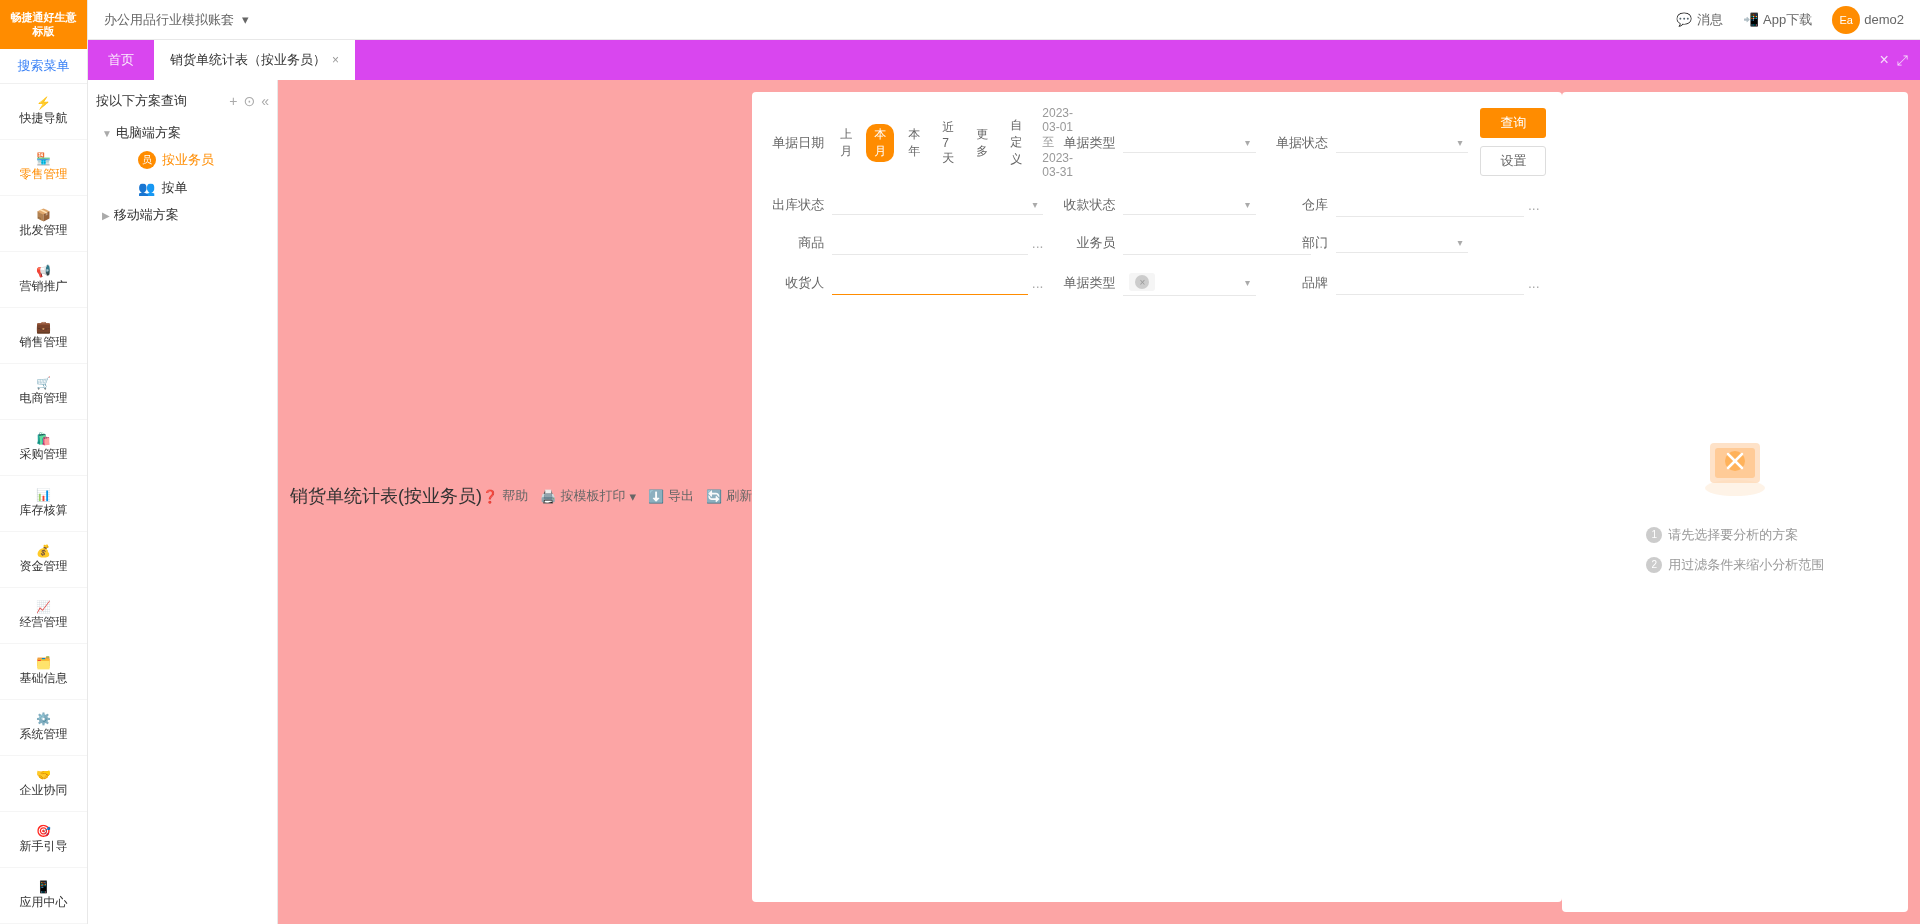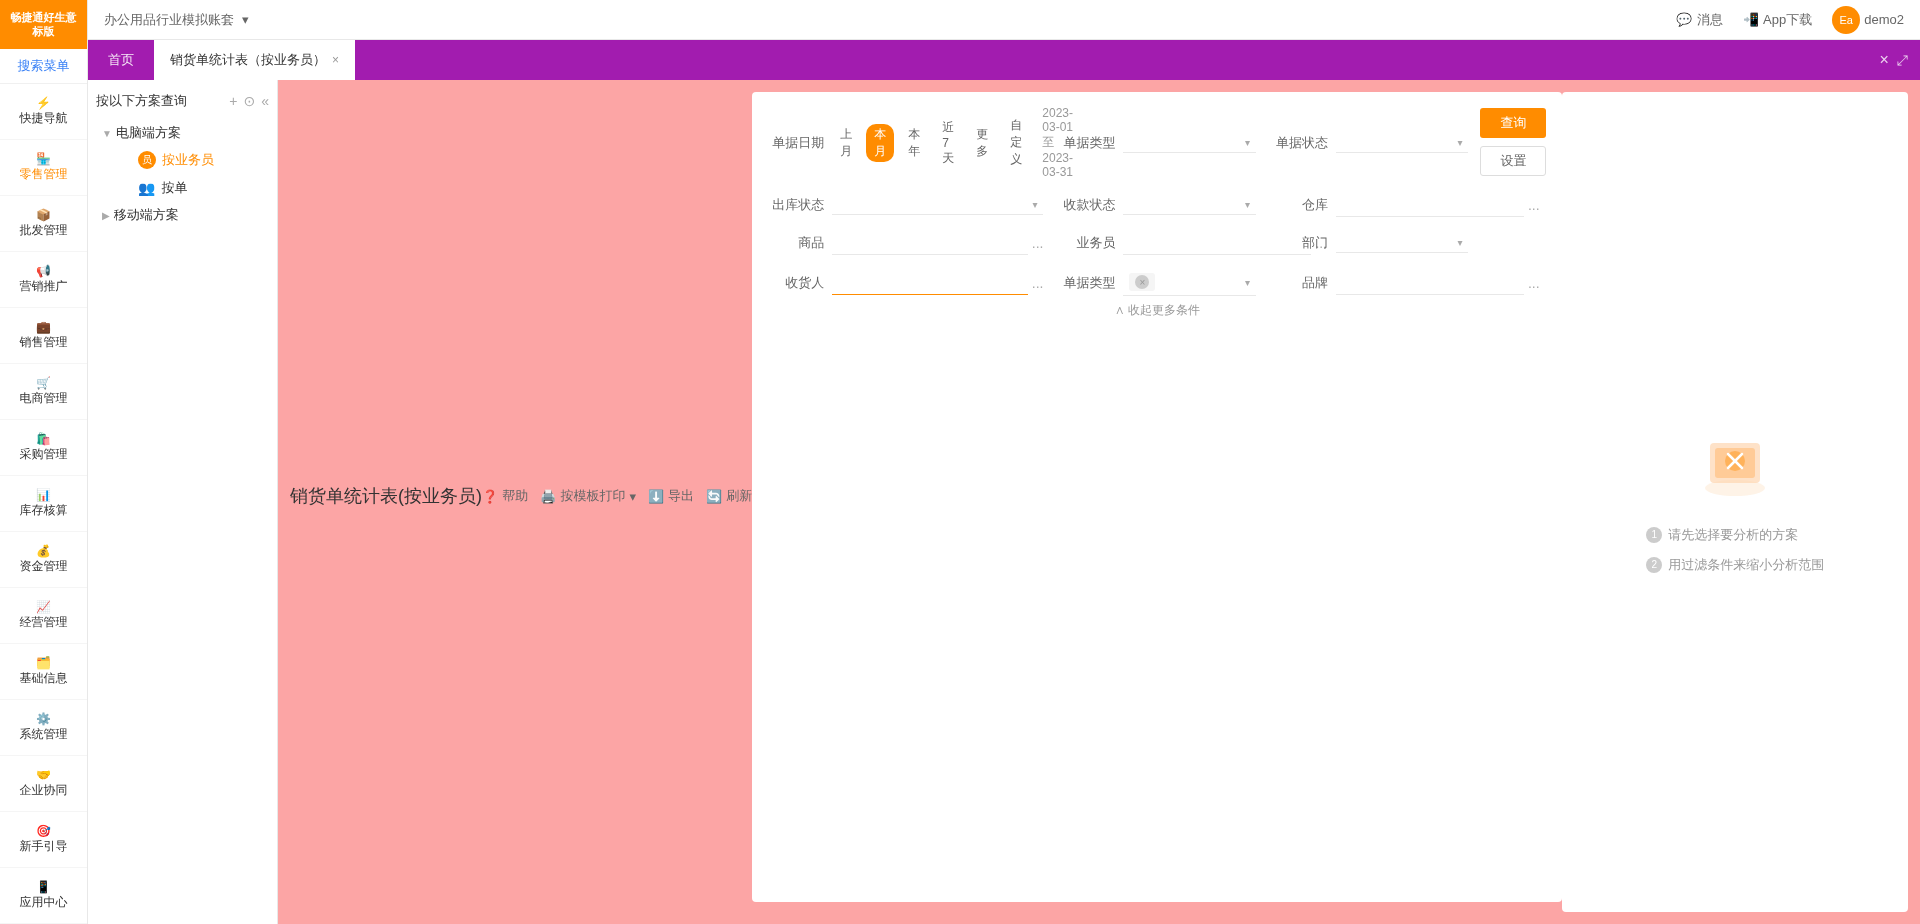--- a/index.html
+++ b/index.html
@@ -18,21 +18,21 @@
     .main { flex: 1; display: flex; flex-direction: column; overflow: hidden; justify-content: space-between; }
 
     
     .top-header { height: 40px; background: #fff; border-bottom: 1px solid #e8e8e8; display: flex; align-items: center; justify-content: space-between; padding: 0 16px; flex-shrink: 0; }
     .header-left { display: flex; align-items: center; gap: 8px; color: #666; font-size: 13px; }
     .header-right { display: flex; align-items: center; gap: 20px; color: #666; font-size: 13px; }
     .header-right-item { display: flex; align-items: center; gap: 4px; cursor: pointer; }
     .avatar { width: 28px; height: 28px; border-radius: 50%; background: #ff8c00; display: flex; align-items: center; justify-content: center; color: #fff; font-size: 11px; }
 
     
-    .tab-bar { height: 40px; background: #a21caf; display: flex; align-items: center; padding: 0 0 0 0; flex-shrink: 0; }
+    .tab-bar { height: 40px; background: #d946ef; display: flex; align-items: center; padding: 0 0 0 0; flex-shrink: 0; }
     .tab-item { height: 40px; display: flex; align-items: center; padding: 0 16px; cursor: pointer; color: rgba(255,255,255,0.85); font-size: 13px; gap: 6px; }
     .tab-item.active { background: #fff; color: #333; }
     .tab-item .close-icon { font-size: 12px; color: #999; cursor: pointer; }
     .tab-home { color: rgba(255,255,255,0.9); padding: 0 20px; font-size: 13px; cursor: pointer; }
     .tab-maximize { margin-left: auto; color: rgba(255,255,255,0.8); padding: 0 12px; font-size: 14px; cursor: pointer; display: flex; align-items: center; gap: 8px; }
 
     
     .content-wrapper { flex: 1; display: flex; overflow: hidden; background: #fca5a5; }
 
     
@@ -368,24 +368,20 @@
               </div>
             </div>
           </div>
 
           <div class="action-col">
             <button class="btn-query">查询</button>
             <button class="btn-setting">设置</button>
           </div>
         </div>
 
-        <div class="collapse-row">
-          <span>∧</span>
-          <span>收起更多条件</span>
-        </div>
       </div>
 
       <div class="empty-state">
         <div style="margin-bottom:16px;">
           <svg width="100" height="80" viewBox="0 0 100 80">
             <ellipse cx="50" cy="65" rx="30" ry="8" fill="#fde8d0" opacity="0.5"></ellipse>
             <rect x="25" y="20" width="50" height="40" rx="4" fill="#fdd5b0" opacity="0.7"></rect>
             <rect x="30" y="25" width="40" height="30" rx="3" fill="#ffb366" opacity="0.5"></rect>
             <circle cx="50" cy="38" r="10" fill="#ff8c00" opacity="0.4"></circle>
             <line x1="43" y1="31" x2="57" y2="45" stroke="#fff" stroke-width="2.5" stroke-linecap="round"></line>

